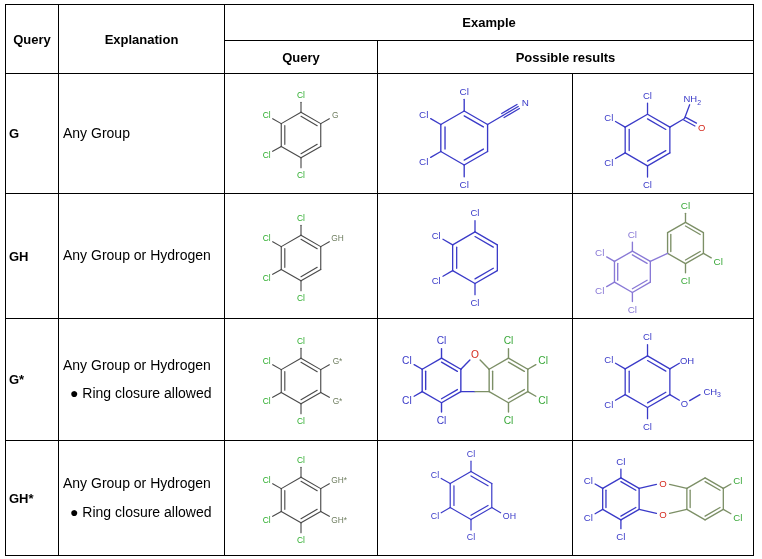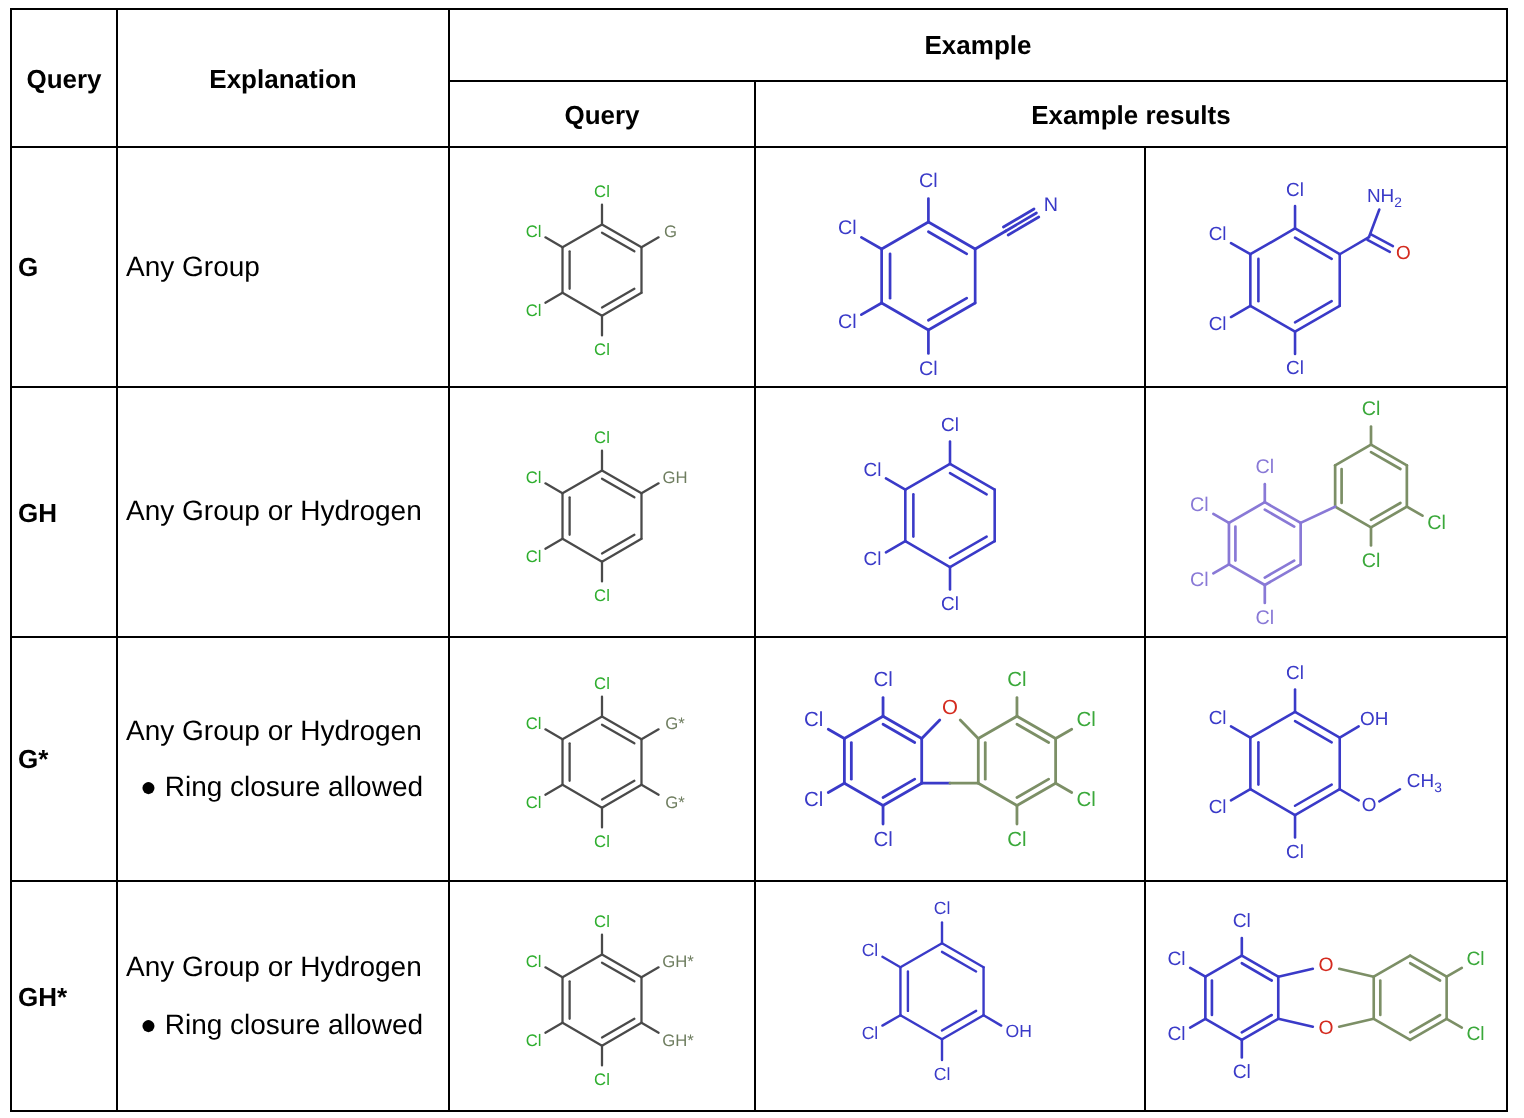--- a/index.html
+++ b/index.html
@@ -41,21 +41,21 @@
         <col class="c-res2">
     </colgroup>
     <tbody>
         <tr class="h1">
       <th rowspan="2" class="c-groups">Query</th>
       <th rowspan="2" class="c-expl">Explanation</th>
       <th colspan="3">Example</th>
     </tr>
     <tr class="h2">
       <th class="c-query">Query</th>
-      <th colspan="2">Example results</th>
+      <th colspan="2">Possible results</th>
     </tr>
 
     <tr class="r1">
       <td class="group">G</td>
       <td class="expl">
         <span class="main">Any Group</span>
 
       </td>
       <td class="mol">
             <svg width="152" height="99" viewBox="0 0 200 130">

